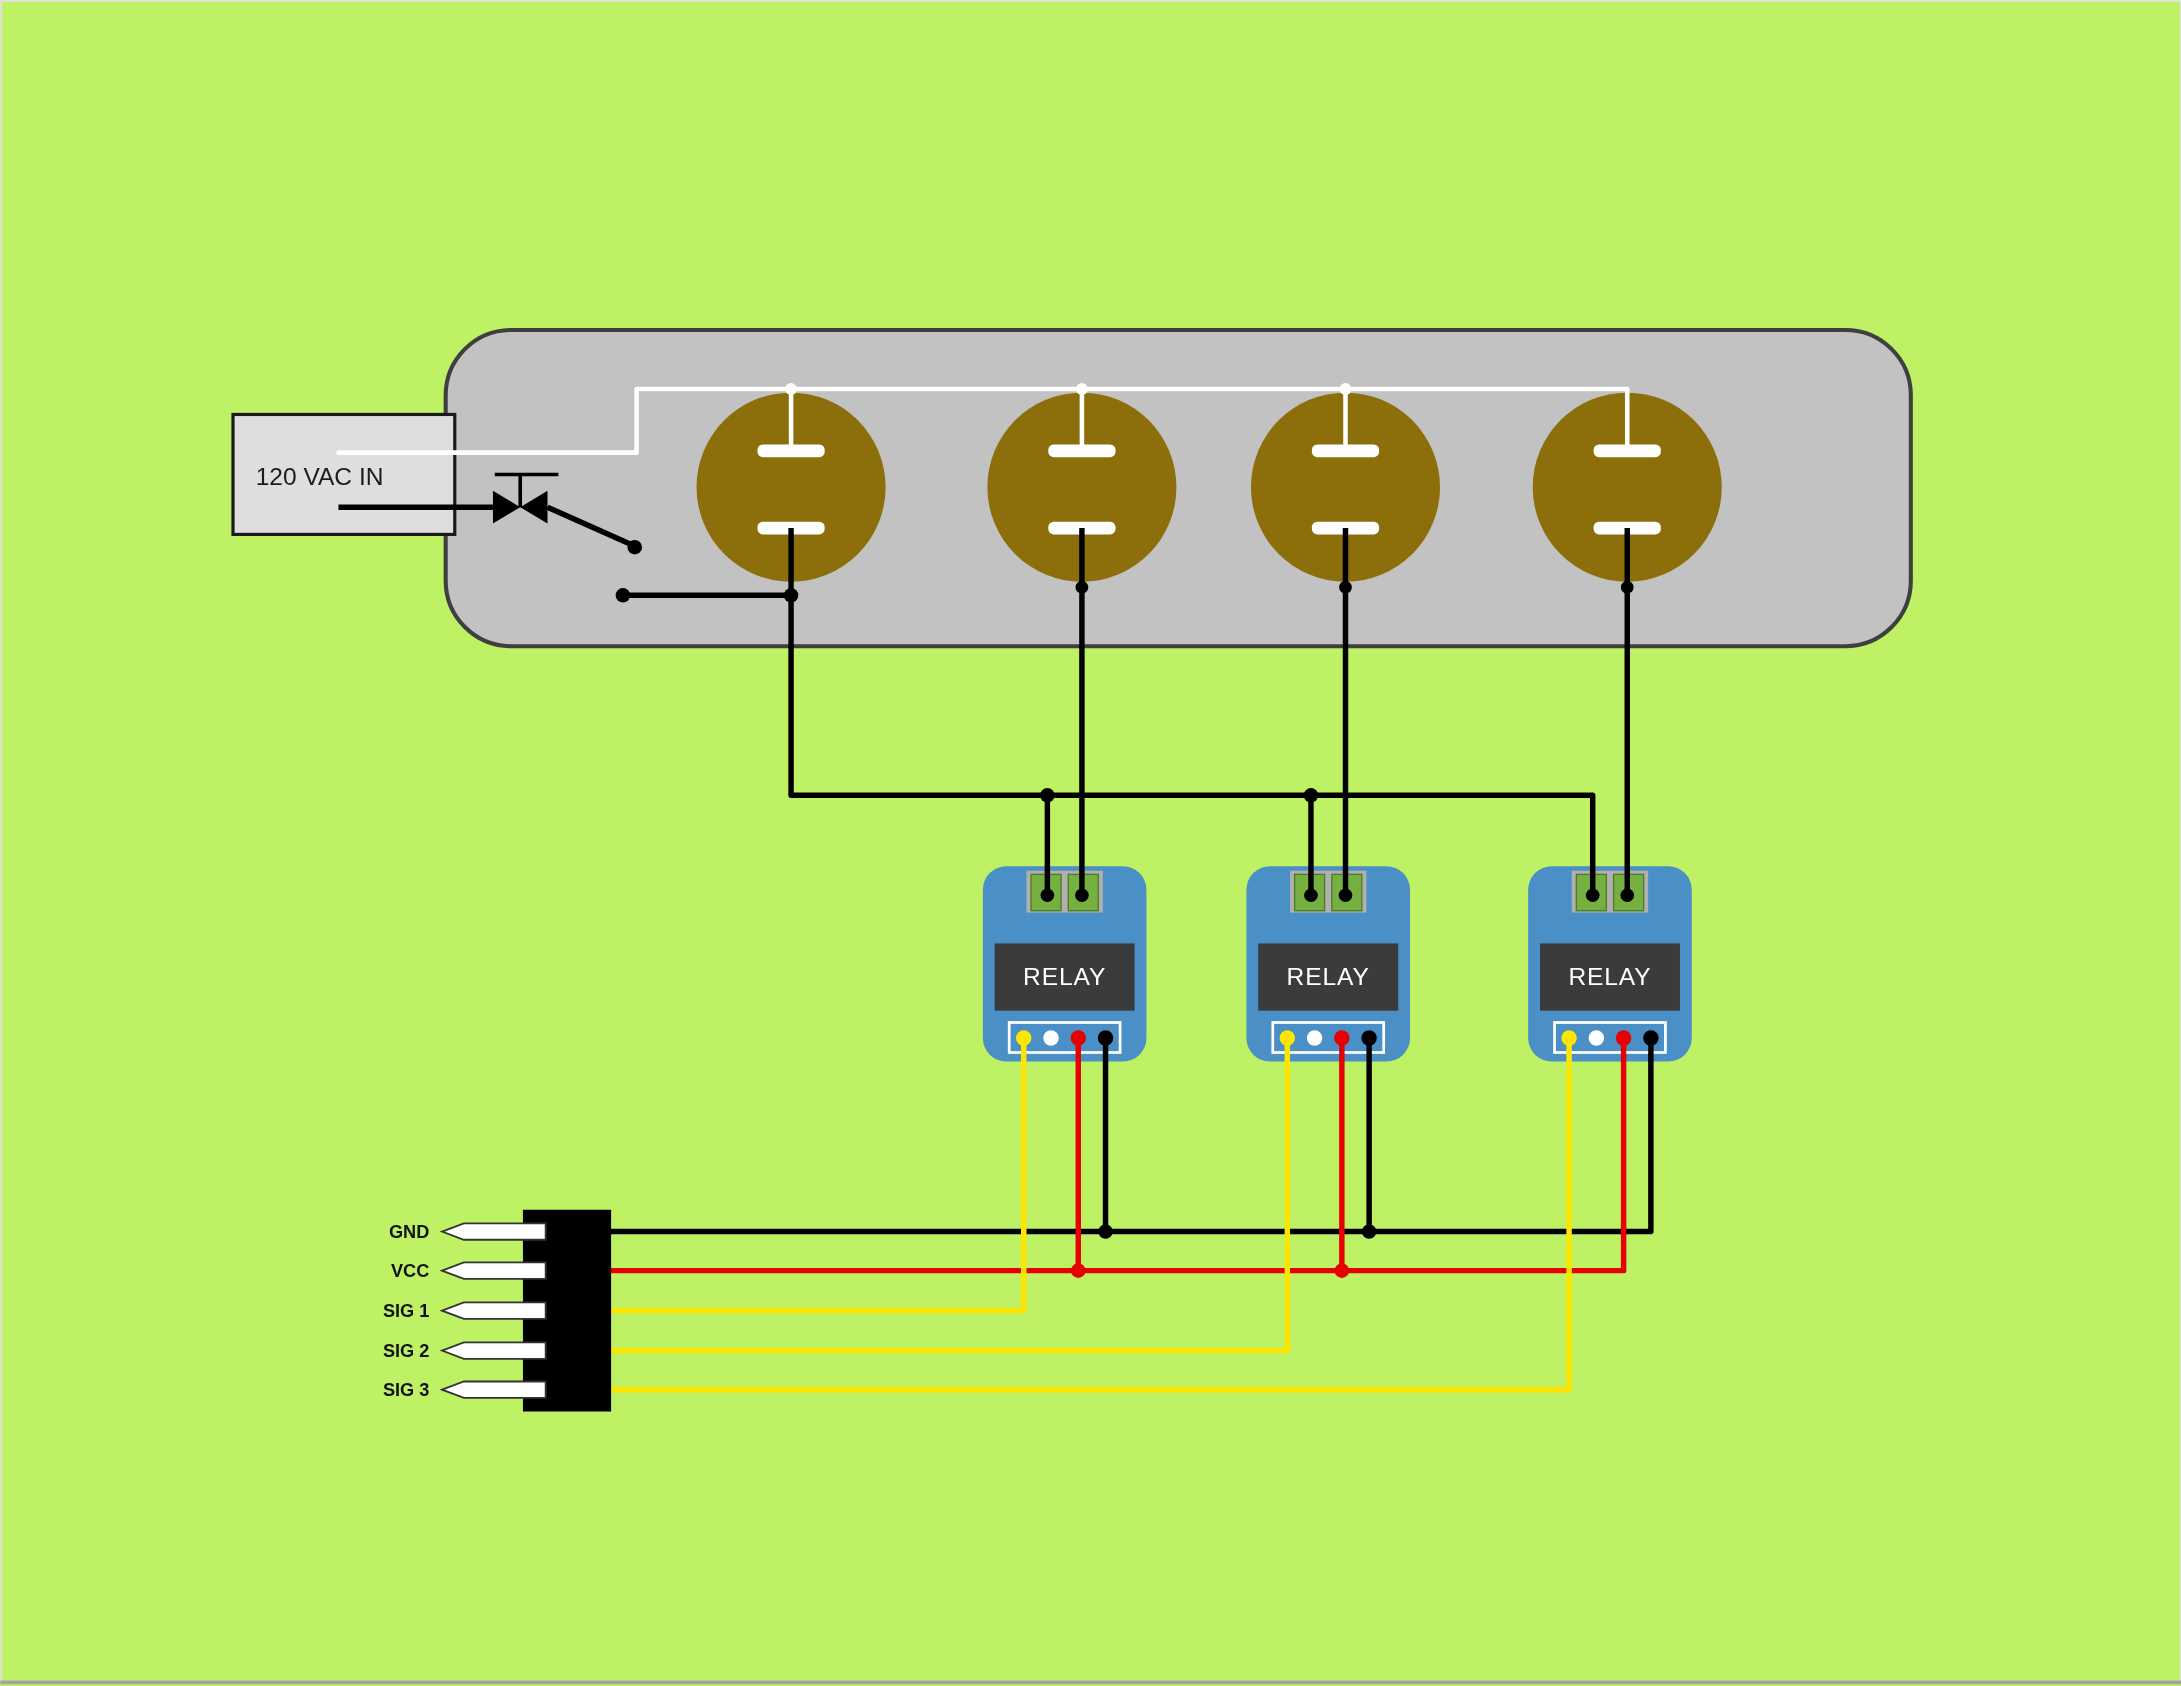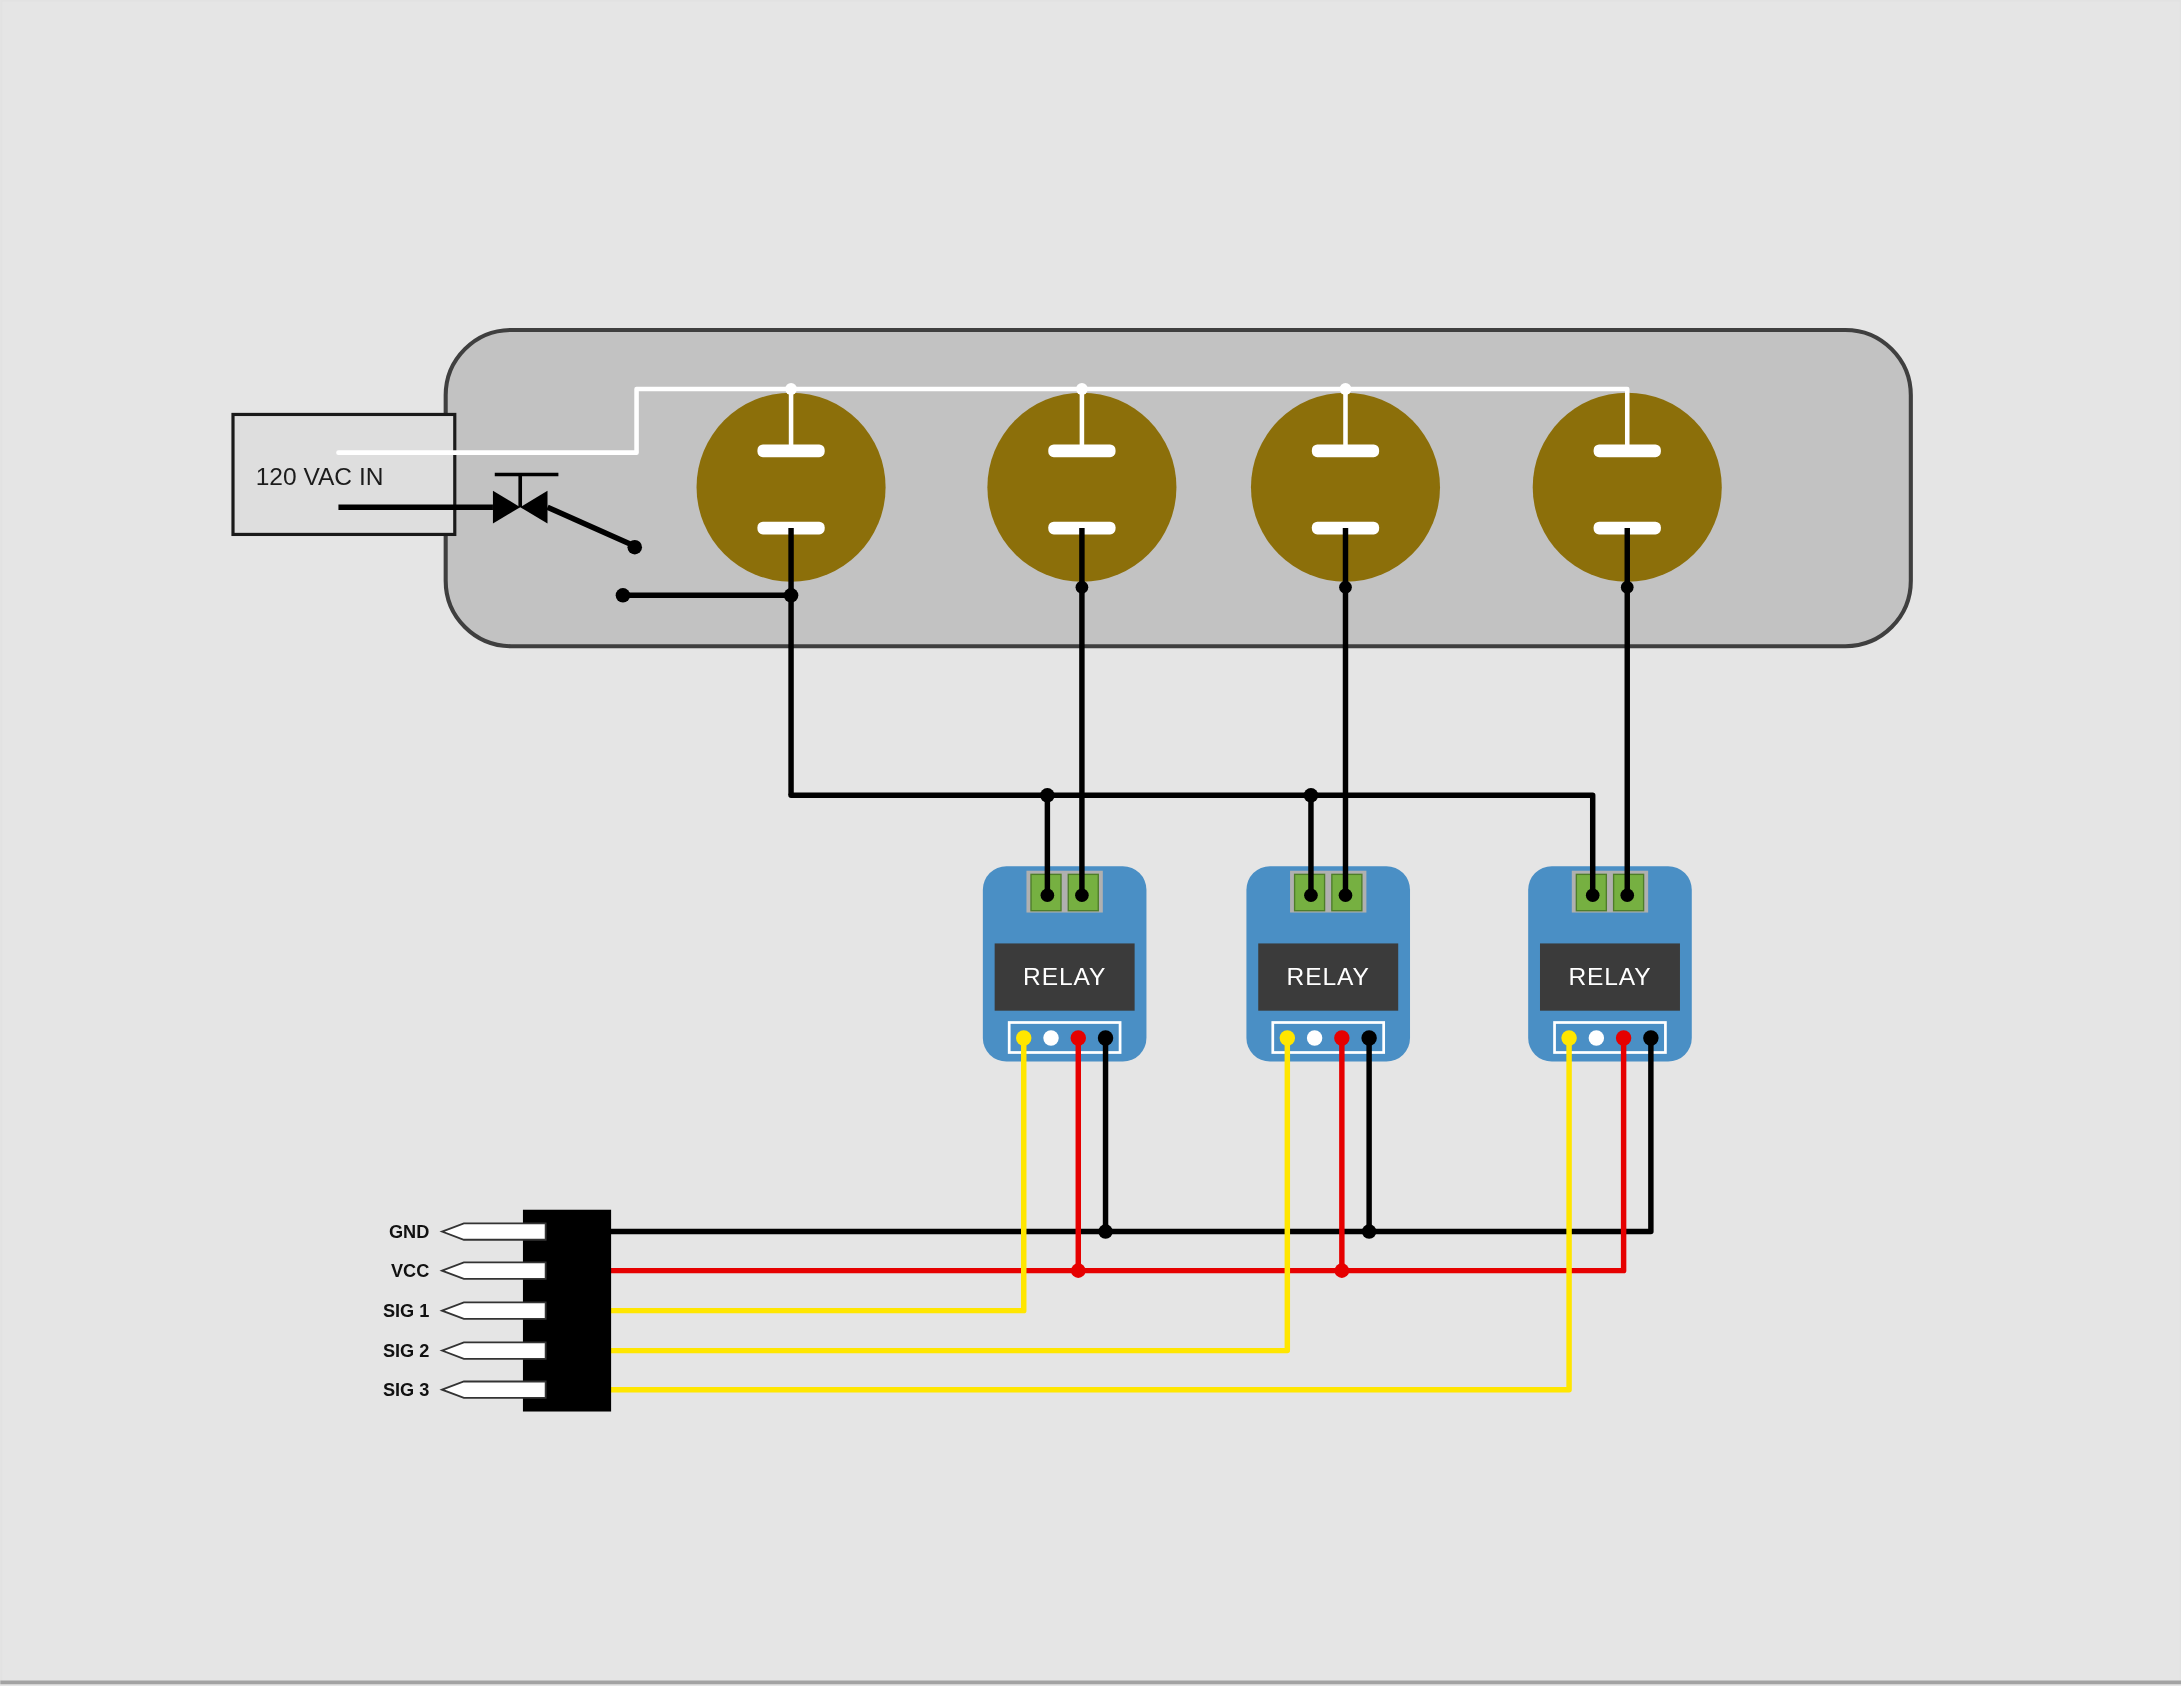--- a/index.html
+++ b/index.html
@@ -1,20 +1,20 @@
 <!DOCTYPE html>
 <html style="font-size:14.5px"><head>
 <meta charset="utf-8">
 <style>
   html,body{margin:0;padding:0;background:#ffffff;}
   .canvas{
     position:relative;
     width:2182px;
     height:1686px;
-    background:#e5e5e5;
+    background:#bef264;
     overflow:hidden;
     font-family:"Liberation Sans", sans-serif;
   }
   svg{position:absolute;left:0;top:0;}
   .lbl-vac{font-family:"Liberation Sans",sans-serif;font-size:27px;fill:#1c1c1c;}
   .lbl-relay{font-family:"Liberation Sans",sans-serif;font-size:27px;fill:#ffffff;letter-spacing:1px;}
   .lbl-pin{font-family:"Liberation Sans",sans-serif;font-size:20px;font-weight:bold;fill:#111111;}
   .wire{fill:none;stroke-linecap:round;stroke-linejoin:round;}
 </style>
 </head>

